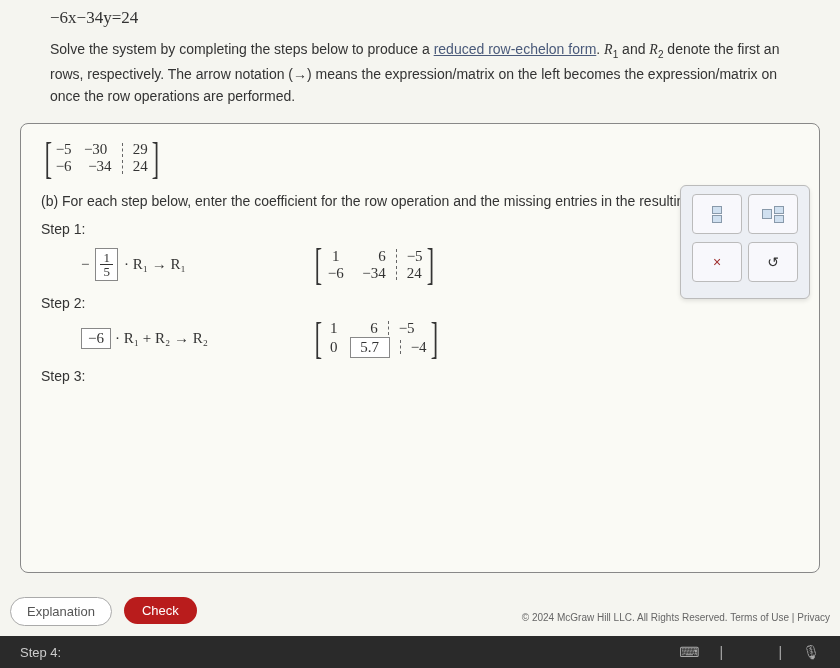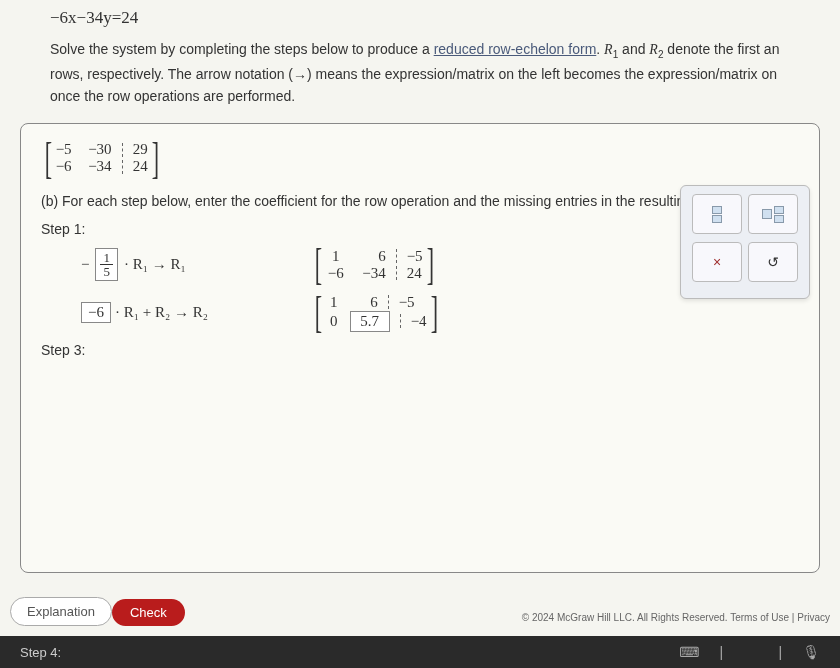--- a/index.html
+++ b/index.html
@@ -128,22 +128,22 @@
     }
     .tool-frac .n { border-bottom: 1px solid; width: 10px; height: 8px; background: #d0e0f0; border: 1px solid #89a; margin-bottom:1px;}
     .tool-frac .d { width: 10px; height: 8px; background: #d0e0f0; border: 1px solid #89a; }
     .tool-frac2 { display: flex; align-items: center; gap: 2px;}
     .tool-frac2 .whole { width:10px; height:10px; background:#d0e0f0; border:1px solid #89a;}
     .bottom-bar {
       position: absolute;
       bottom: 42px;
       left: 10px;
       display: flex;
-      gap: 0;
-      align-items: flex-end;
+      gap: 12px;
+      align-items: flex-start;
     }
     .btn-explain {
       border: 1px solid #aaa;
       background: #fff;
       color: #555;
       padding: 6px 16px;
       border-radius: 16px;
       font-size: 13px;
       cursor: pointer;
     }
@@ -190,21 +190,21 @@
   </div>
 </div>
 
 <div class="main-box">
   <div class="row-a">
     <div class="matrix">
       <span class="bracket">[</span>
       <div>
         <div class="matrix-row">
           <span>−5</span>
-          <span style="width:32px;text-align:right">−30</span>
+          <span style="width:32px;text-align:center">−30</span>
           <span class="sep"></span>
           <span>29</span>
         </div>
         <div class="matrix-row">
           <span>−6</span>
           <span style="width:32px;text-align:right">−34</span>
           <span class="sep"></span>
           <span>24</span>
         </div>
       </div>
@@ -237,20 +237,21 @@
           <span style="width:20px;text-align:center">−6</span>
           <span style="width:32px;text-align:right">−34</span>
           <span class="sep"></span>
           <span>24</span>
         </div>
       </div>
       <span class="bracket">]</span>
     </div>
   </div>
 
+  <div class="step-label">Step 2:</div>
   <div class="step-row">
     <div class="operation">
       <span class="boxed">−6</span>
       <span> · R₁ + R₂ → R₂</span>
     </div>
     <div class="matrix">
       <span class="bracket">[</span>
       <div>
         <div class="matrix-row">
           <span style="width:16px;text-align:center">1</span>

